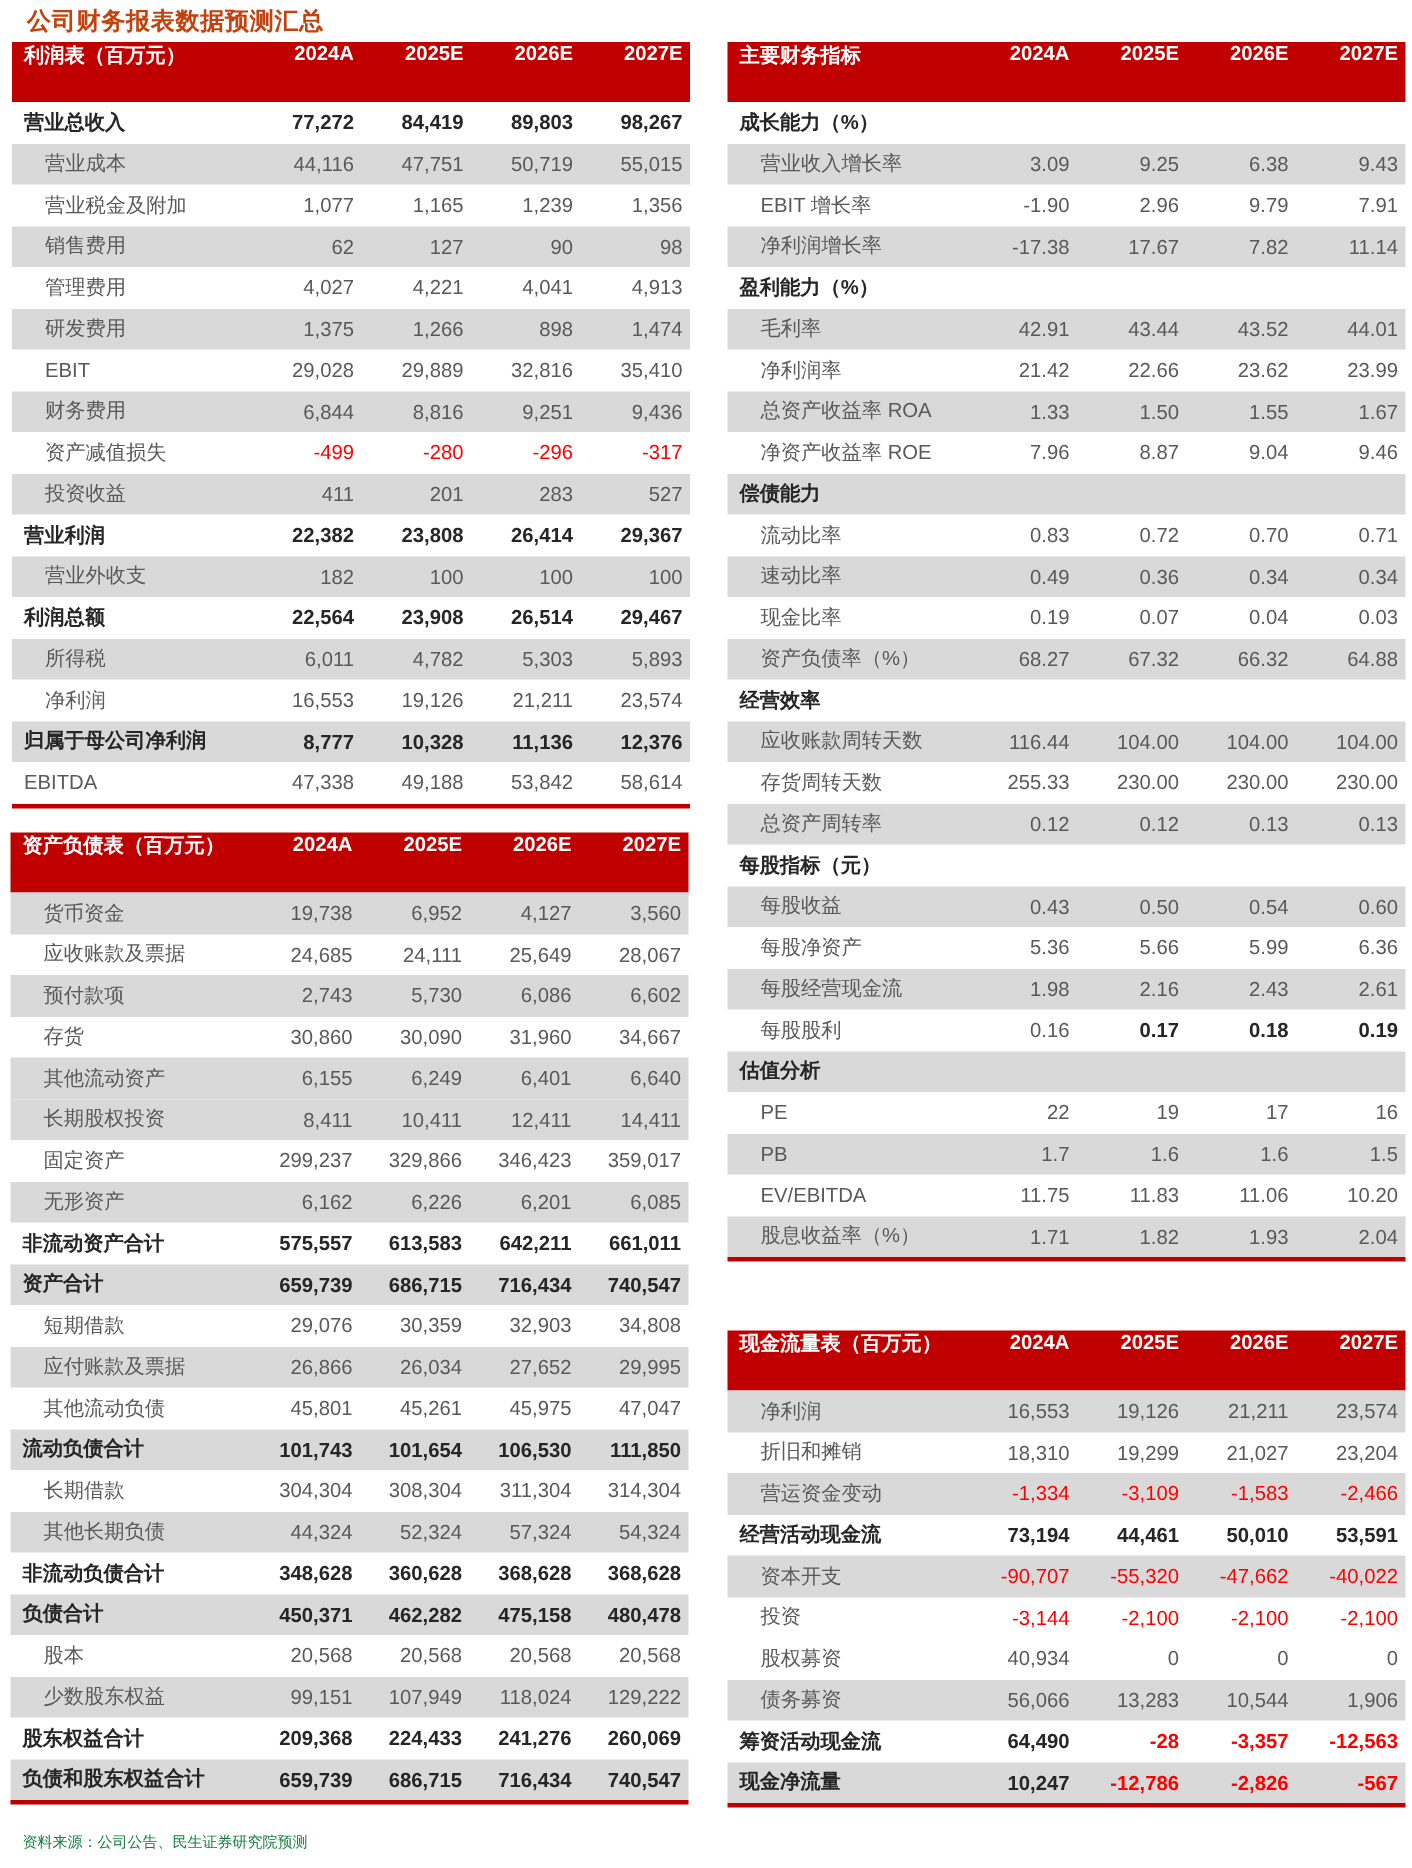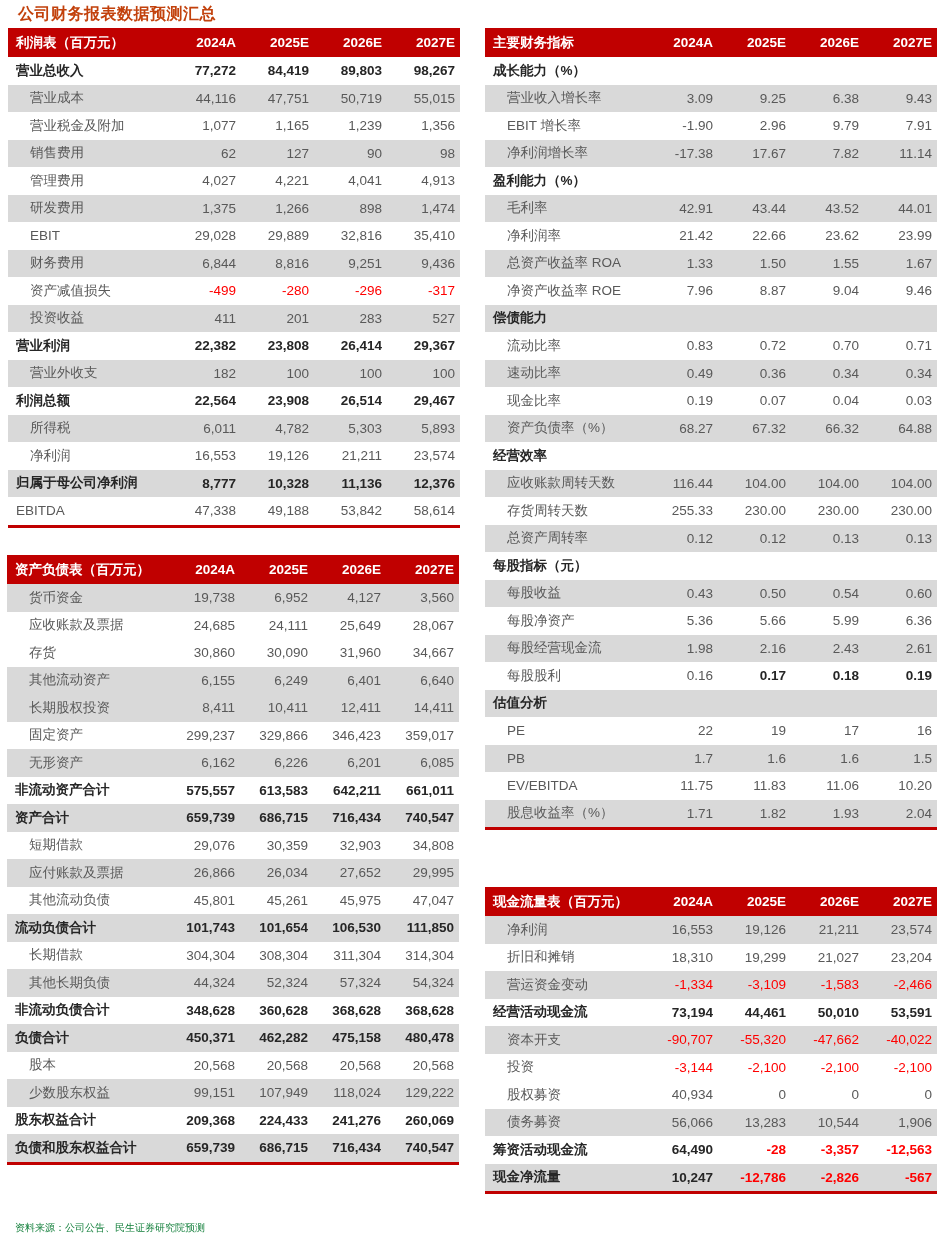--- a/index.html
+++ b/index.html
@@ -11,21 +11,21 @@
   .title{
     position:absolute;left:18px;top:4px;margin:0;
     font-size:16px;font-weight:700;color:#c2410c;letter-spacing:.5px;
   }
   .tbl{position:absolute;width:452px;border-bottom:3px solid #C00000;}
   .tbl-income{left:8px;top:28px;}
   .tbl-balance{left:7px;top:555px;}
   .tbl-indicators{left:485px;top:28px;}
   .tbl-cashflow{left:485px;top:887px;}
   .thead{
-    display:flex;align-items:center;height:29px;background:#C00000;
+    display:flex;height:40px;background:#C00000;
     color:#ffffff;font-weight:700;font-size:13.5px;padding-right:5px;
   }
   .thead .label{font-size:13.5px;}
   .row{
     display:flex;align-items:center;height:27.5px;
     font-size:13.5px;color:#595959;padding-right:5px;
   }
   .row.gray{background:#D9D9D9;}
   .row.bold{font-weight:700;color:#262626;}
   .label{flex:1;padding-left:8px;white-space:nowrap;overflow:hidden;}
@@ -186,20 +186,27 @@
       <span class="cell">4,127</span>
       <span class="cell">3,560</span>
     </div>
     <div class="row indent">
       <span class="label">应收账款及票据</span>
       <span class="cell">24,685</span>
       <span class="cell">24,111</span>
       <span class="cell">25,649</span>
       <span class="cell">28,067</span>
     </div>
+    <div class="row gray indent">
+      <span class="label">预付款项</span>
+      <span class="cell">2,743</span>
+      <span class="cell">5,730</span>
+      <span class="cell">6,086</span>
+      <span class="cell">6,602</span>
+    </div>
     <div class="row indent">
       <span class="label">存货</span>
       <span class="cell">30,860</span>
       <span class="cell">30,090</span>
       <span class="cell">31,960</span>
       <span class="cell">34,667</span>
     </div>
     <div class="row gray indent">
       <span class="label">其他流动资产</span>
       <span class="cell">6,155</span>

